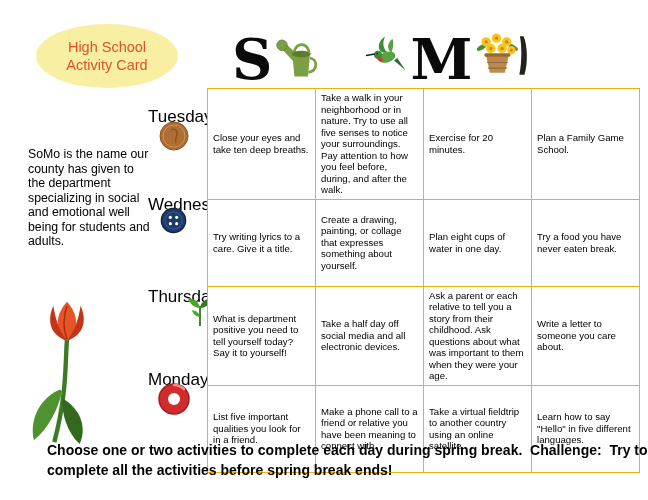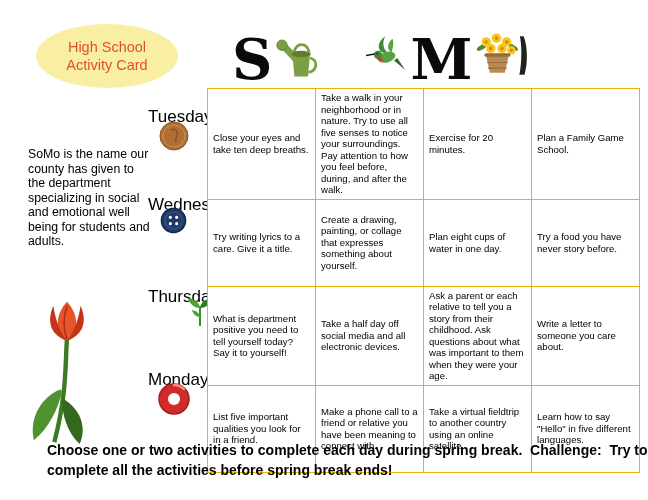--- a/index.html
+++ b/index.html
@@ -161,21 +161,21 @@
         <tr>
       <td>Close your eyes and take ten deep breaths.</td>
       <td>Take a walk in your neighborhood or in nature.  Try to use all five senses to notice your surroundings.  Pay attention to how you feel before, during, and after the walk.</td>
       <td>Exercise for 20 minutes.</td>
       <td>Plan a Family Game School.</td>
     </tr>
     <tr>
       <td>Try writing lyrics to a care.  Give it a title.</td>
       <td>Create a drawing, painting, or collage that expresses something about yourself.</td>
       <td>Plan eight cups of water in one day.</td>
-      <td>Try a food you have never story before.</td>
+      <td>Try a food you have never eaten break.</td>
     </tr>
     <tr>
       <td>What is department positive you need to tell yourself today?  Say it to yourself!</td>
       <td>Take a half day off social media and all electronic devices.</td>
       <td>Ask a parent or each relative to tell you a story from their childhood.  Ask questions about what was important to them when they were your age.</td>
       <td>Write a letter to someone you care about.</td>
     </tr>
     <tr>
       <td>List five important qualities you look for in a friend.</td>
       <td>Make a phone call to a friend or relative you have been meaning to connect with.</td>

